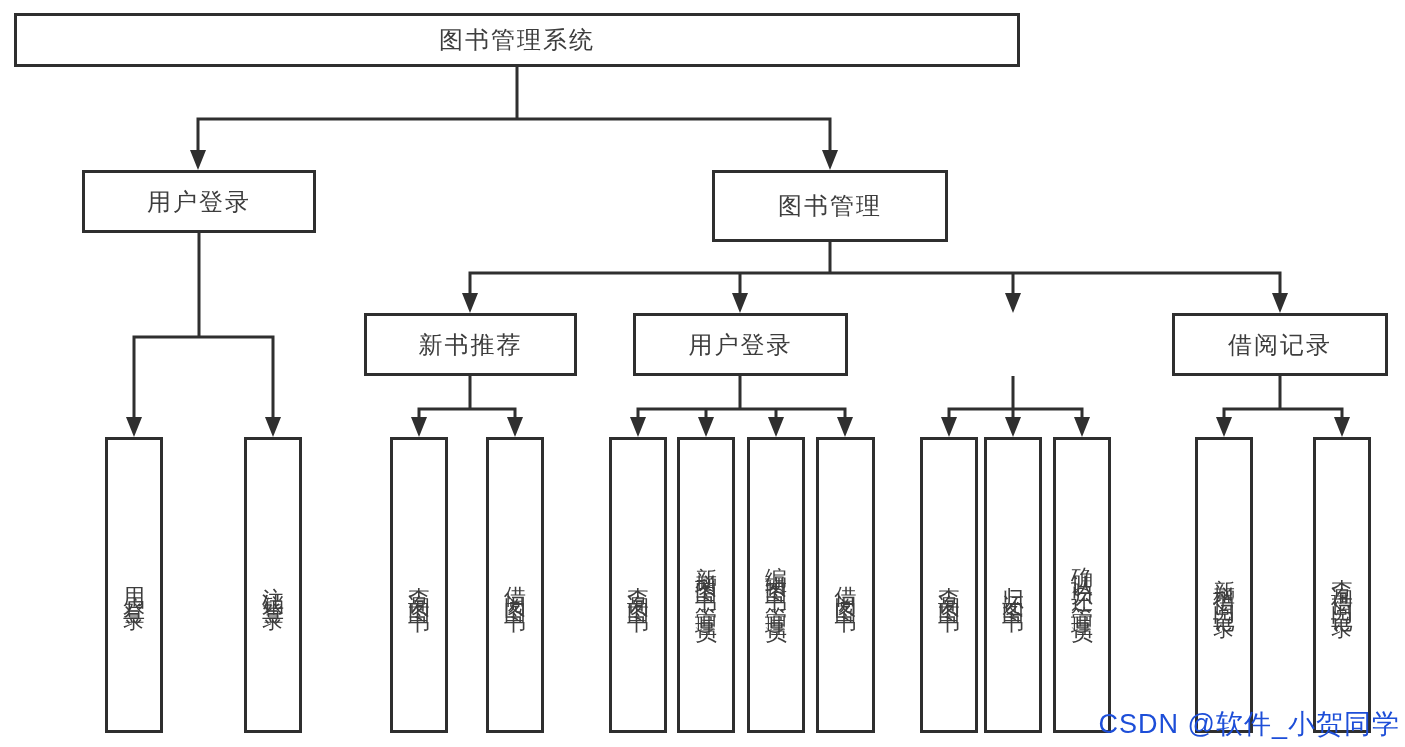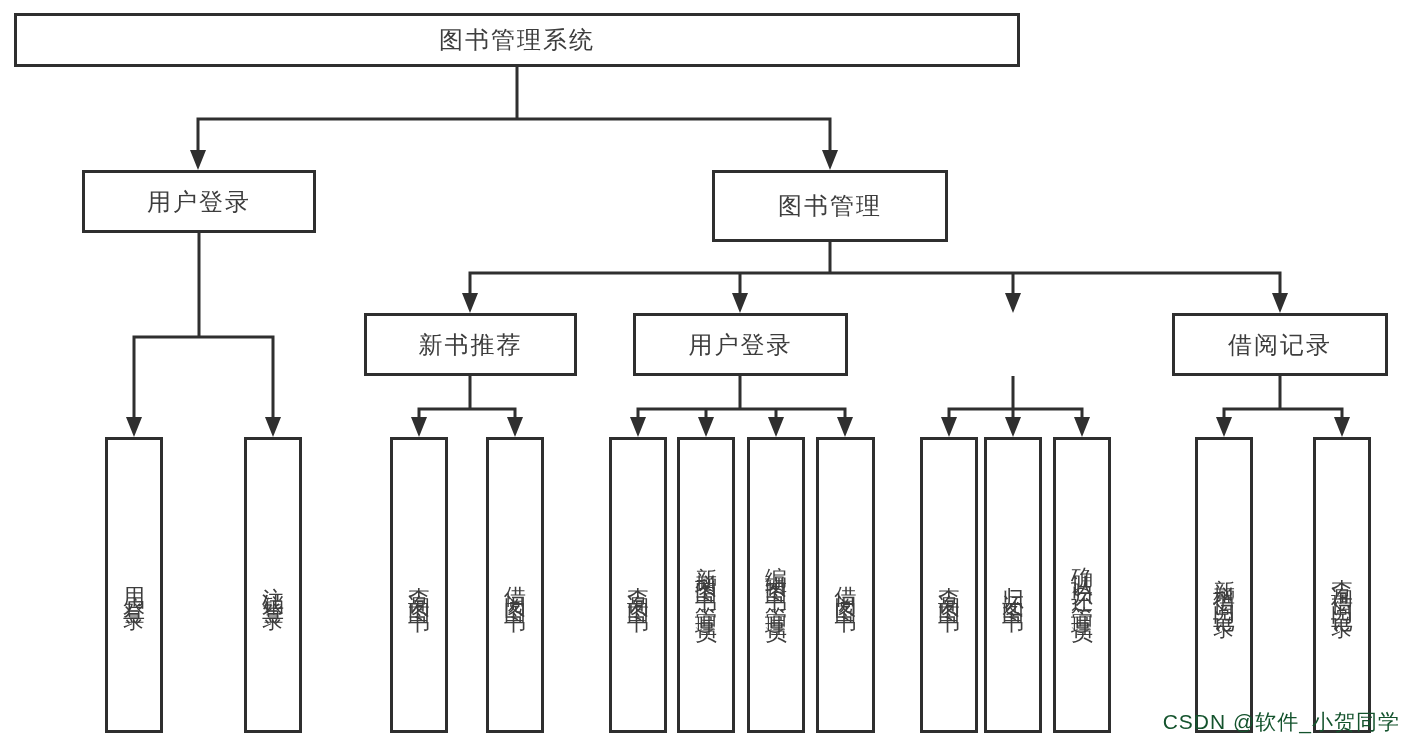--- a/index.html
+++ b/index.html
@@ -23,23 +23,23 @@
   .hbox{font-size:24px;letter-spacing:2px;}
   .leaf{
     top:437px;height:296px;width:58px;
     writing-mode:vertical-rl;
     font-size:22px;
     letter-spacing:8px;
     line-height:1;
   }
   .watermark{
     position:absolute;
-    right:5px;bottom:11px;
-    font-size:21px;
-    color:#14532d;
+    right:5px;bottom:5px;
+    font-size:27px;
+    color:#1d4ed8;
     letter-spacing:1px;
     z-index:3;
     white-space:nowrap;
   }
 </style>
 </head>
 <body>
 
 <div id="canvas">
 

